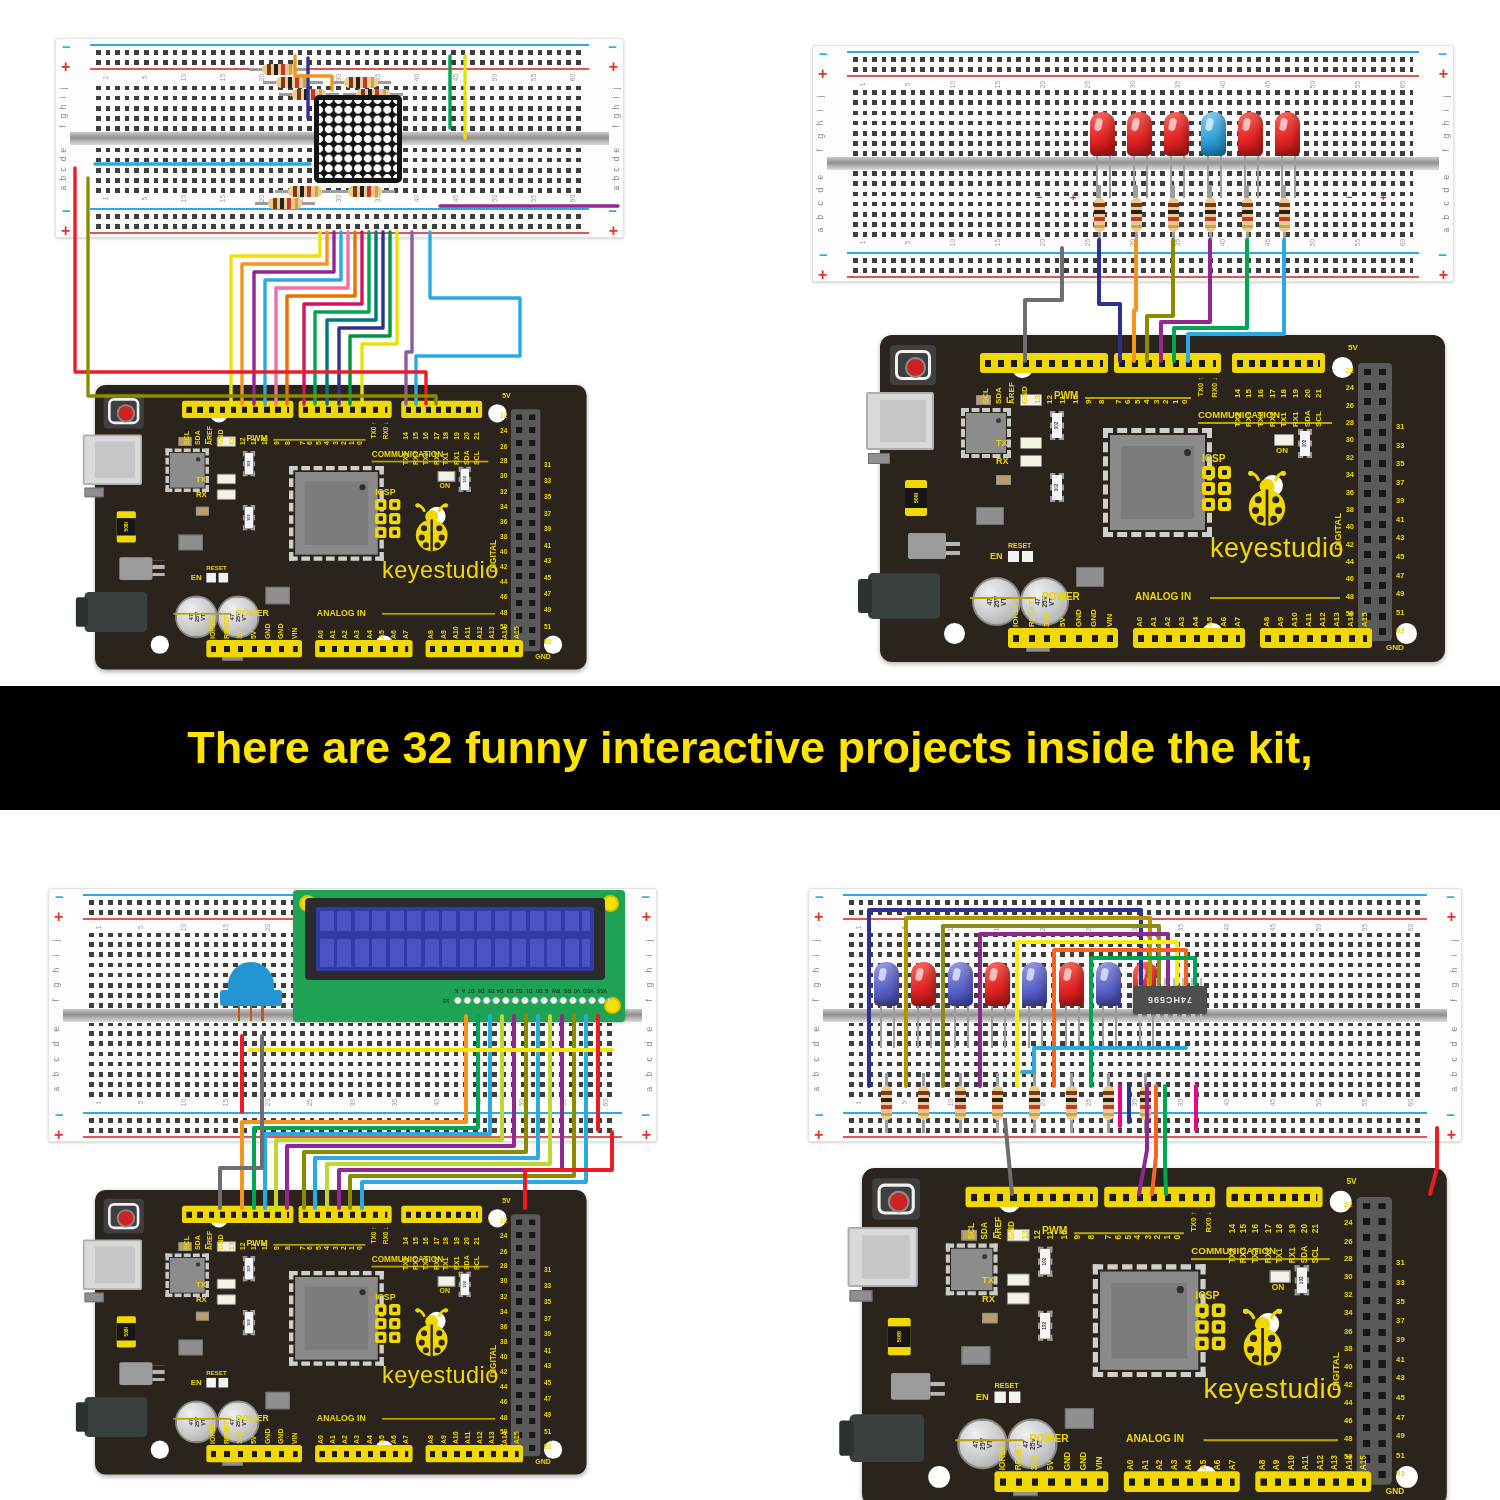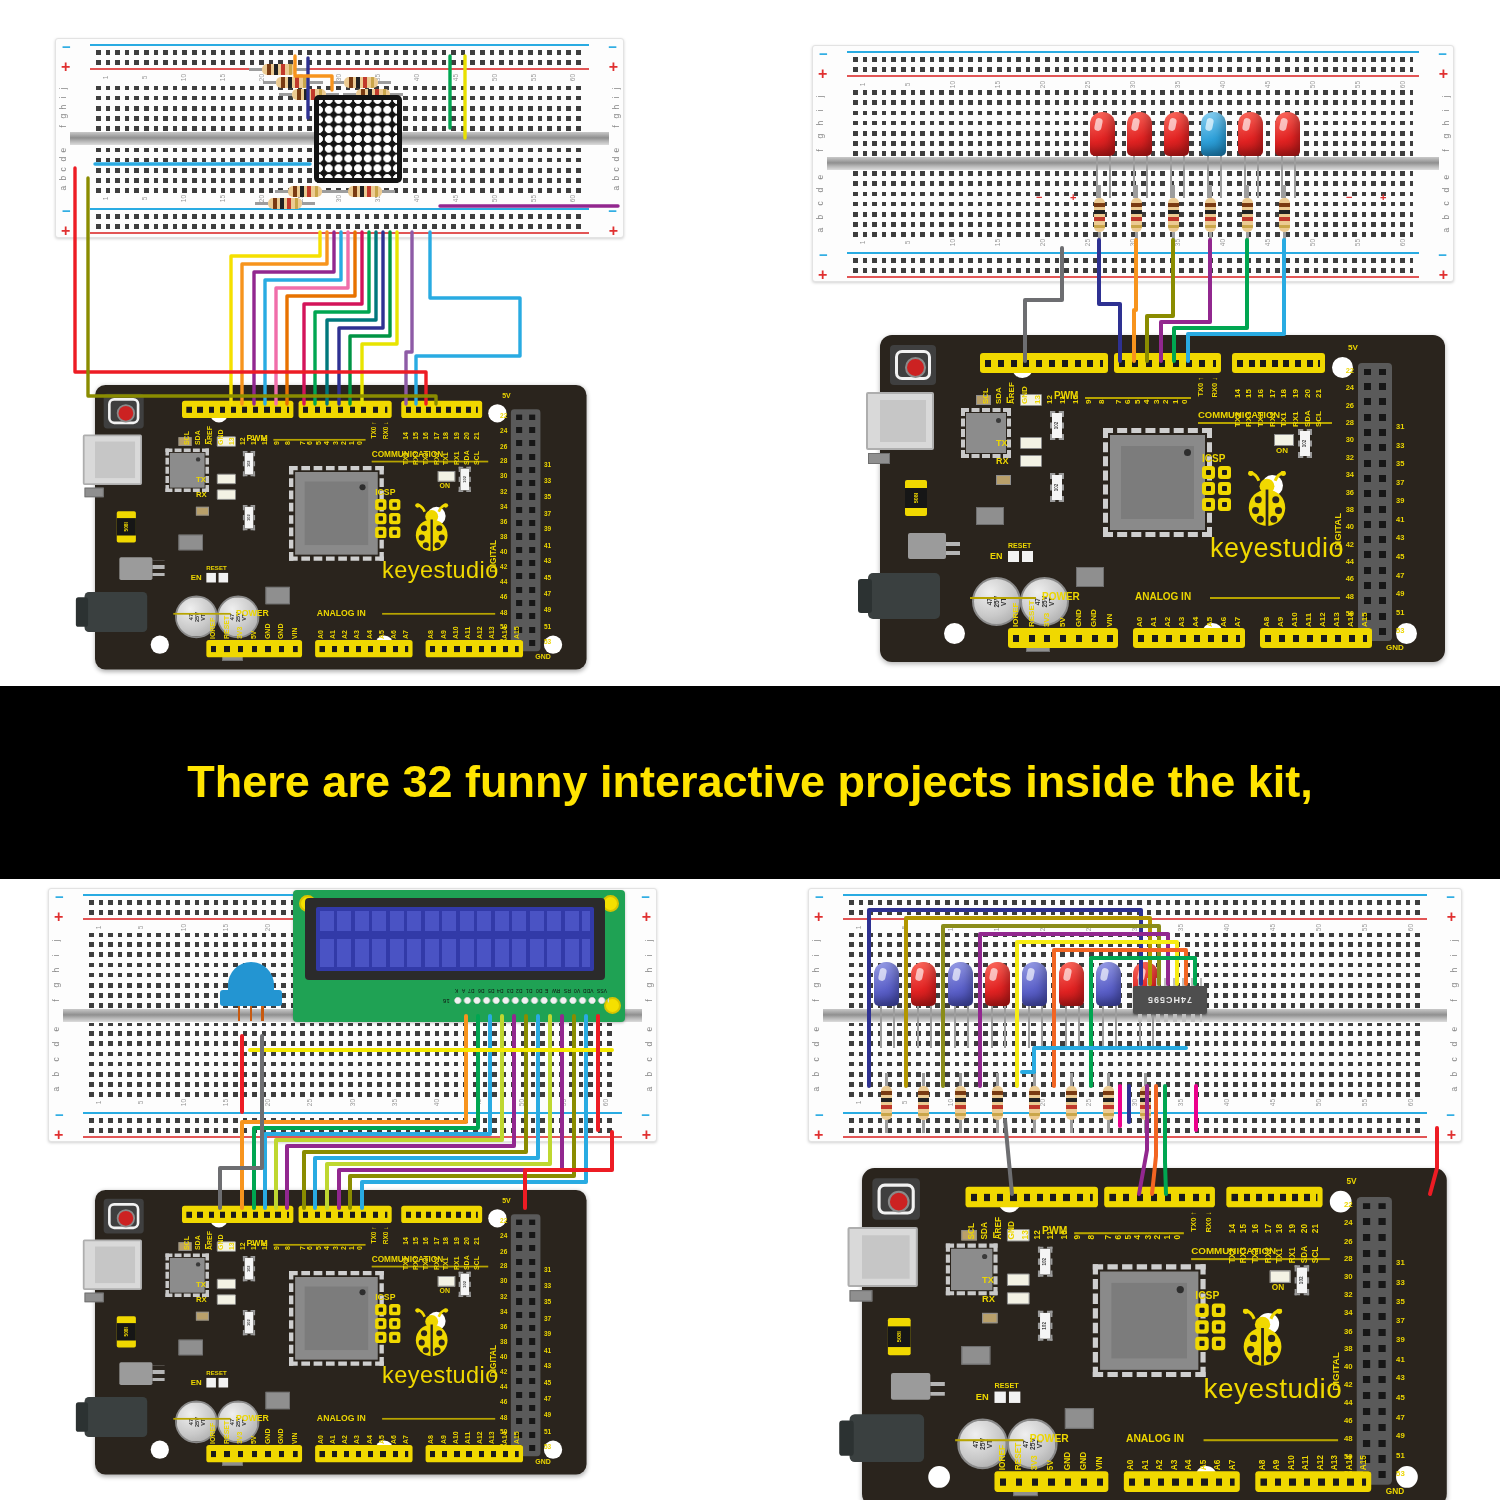--- a/index.html
+++ b/index.html
@@ -594,21 +594,21 @@
   </div>
   <div class="res-v" style="left:881px;top:1086px;"></div>
   <div class="res-v" style="left:918px;top:1086px;"></div>
   <div class="res-v" style="left:955px;top:1086px;"></div>
   <div class="res-v" style="left:992px;top:1086px;"></div>
   <div class="res-v" style="left:1029px;top:1086px;"></div>
   <div class="res-v" style="left:1066px;top:1086px;"></div>
   <div class="res-v" style="left:1103px;top:1086px;"></div>
   <div class="res-v" style="left:1140px;top:1086px;"></div>
 
-  <div class="banner" style="top: 686px; height: 193px; background: rgb(0, 0, 0); color: rgb(255, 228, 0);">
+  <div class="banner" style="top: 686px; height: 124px; background: rgb(0, 0, 0); color: rgb(255, 228, 0);">
     <div>There are 32 funny interactive projects inside the kit,</div>
   </div>
 
   <div class="board-wrap" style="left:95px;top:385px;">
       <div style="--s:0.87;" class="clone-slot">
   <div class="ab">
     <div class="mh" style="left:132px;top:22px;"></div>
     <div class="mh" style="left:452px;top:22px;"></div>
     <div class="mh" style="left:382px;top:140px;"></div>
     <div class="mh" style="left:64px;top:288px;"></div>

